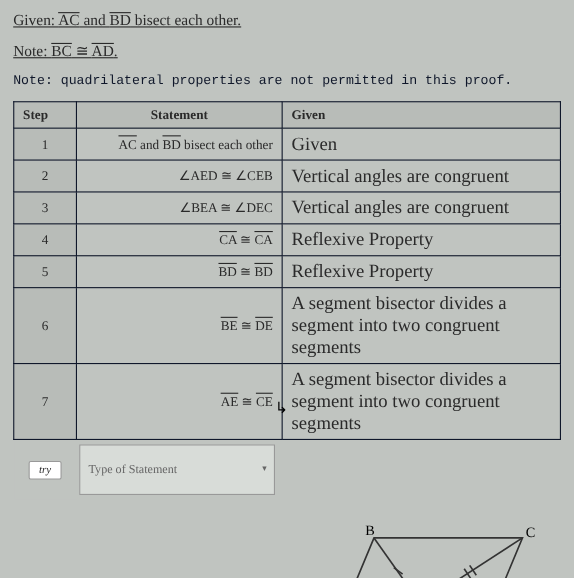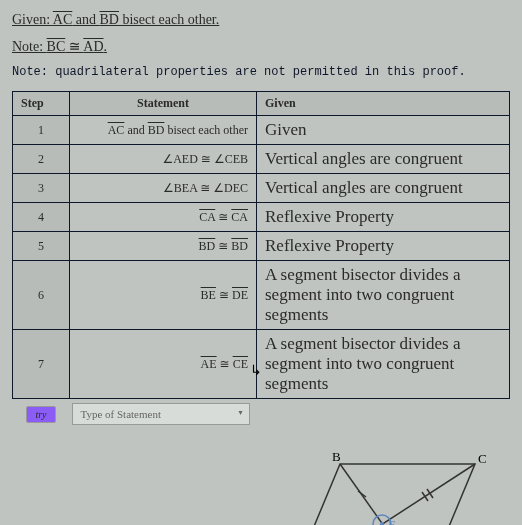--- a/index.html
+++ b/index.html
@@ -53,32 +53,32 @@
   }
   td.reason {
     font-size: 17px;
   }
   .try-row td {
     padding: 4px;
   }
   .try-btn {
     display: inline-block;
     border: 1px solid #999;
-    background: #8b5cf6;
+    background: #ffffff;
     padding: 2px 8px;
     font-size: 10px;
     border-radius: 2px;
     cursor: pointer;
     font-style: italic;
   }
   .type-select {
     display: inline-block;
     border: 1px solid #999;
     background: #d8dcd8;
-    padding: 4px 8px;
+    padding: 16px 8px;
     width: 160px;
     font-size: 11px;
     color: #666;
     position: relative;
   }
   .type-select::after {
     content: "▾";
     position: absolute;
     right: 6px;
     font-size: 8px;

